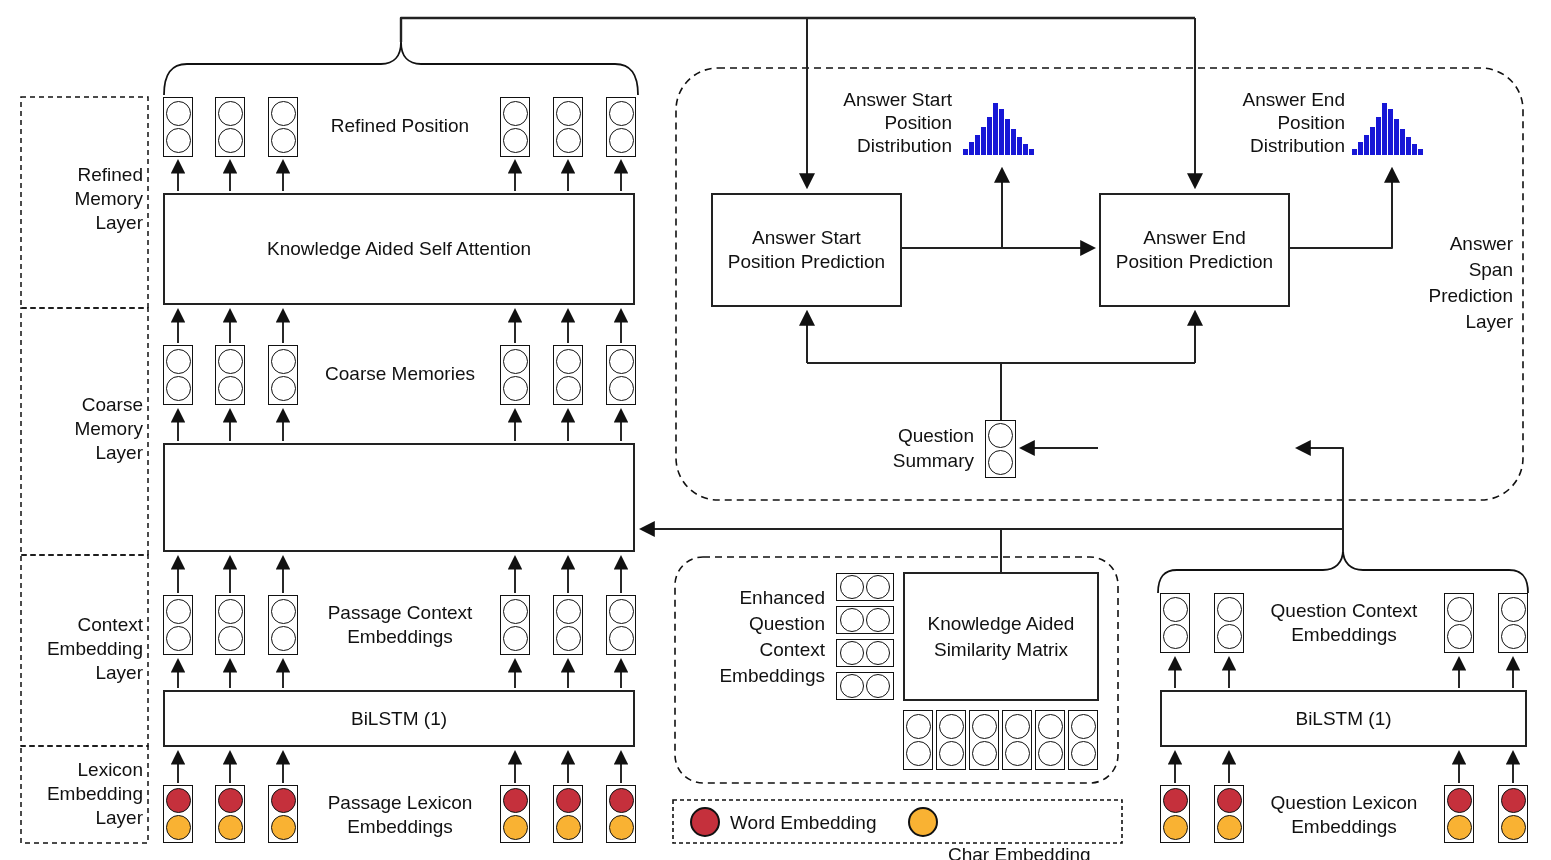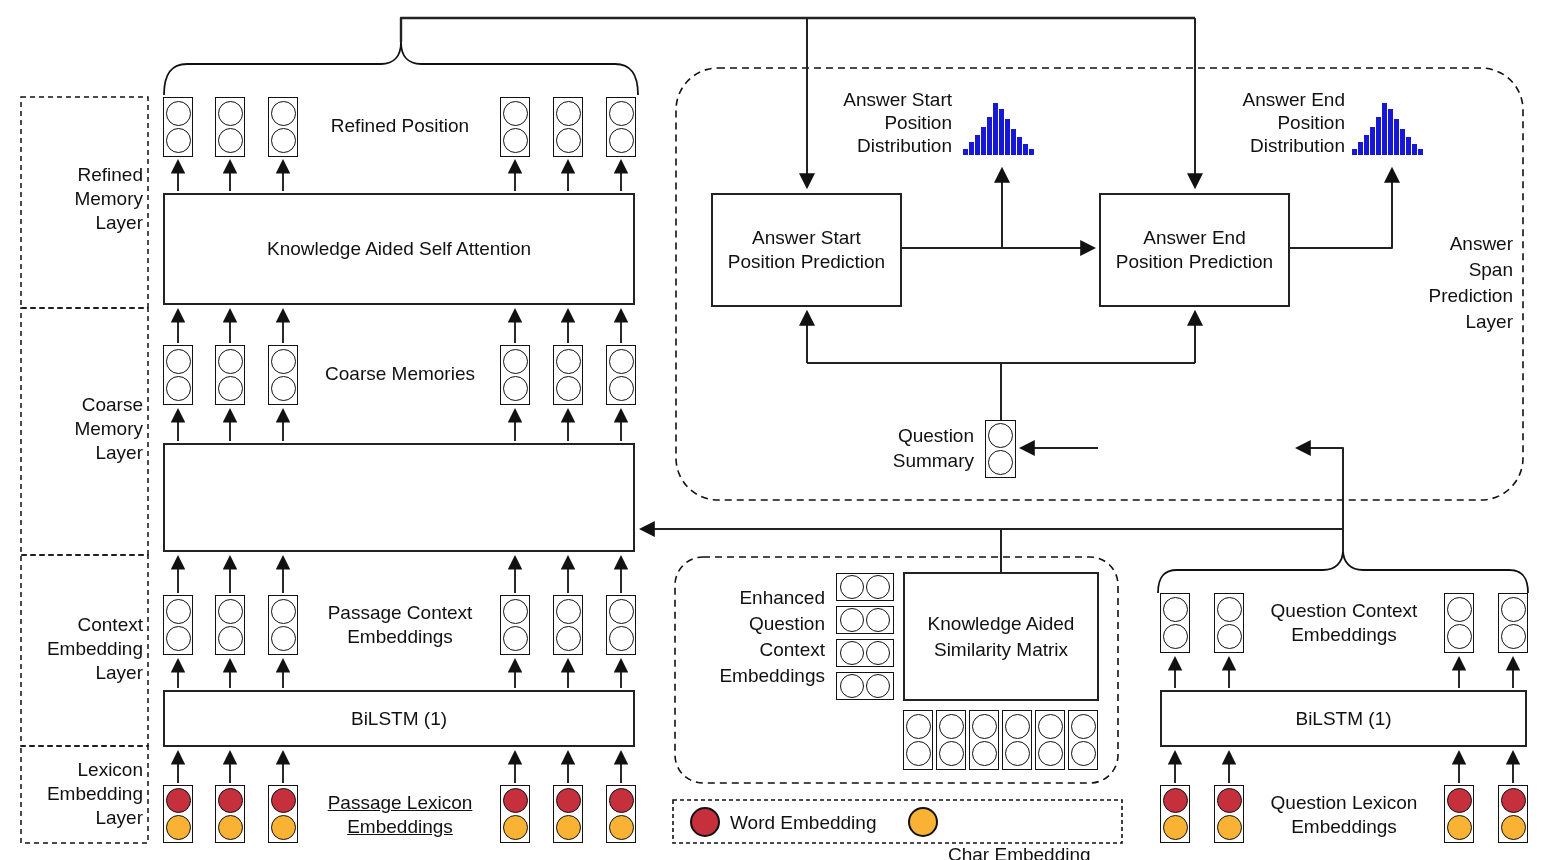--- a/index.html
+++ b/index.html
@@ -244,21 +244,21 @@
     </div>
   <div class="vcell" style="left:606px;top:785px;height:58px;">
       <i class="w"></i>
       <i class="c"></i>
     </div>
 
   <div class="lbl center" style="left:300px;top:114px;width:200px;">Refined Position</div>
   <div class="lbl center" style="left:300px;top:362px;width:200px;">Coarse Memories</div>
   <div class="lbl center" style="left:300px;top:601px;width:200px;">Passage Context
 Embeddings</div>
-  <div class="lbl center" style="left:300px;top:791px;width:200px;text-decoration:underline;">Passage Lexicon
+  <div class="lbl center" style="left:300px;top:791px;width:200px;">Passage Lexicon
 Embeddings</div>
 
   <div class="lbl right" style="left:770px;top:88px;width:182px;line-height:23px;">Answer Start
 Position
 Distribution</div>
   <div class="lbl right" style="left:1163px;top:88px;width:182px;line-height:23px;">Answer End
 Position
 Distribution</div>
 
   <div class="hist" style="left:963px;top:103px;height:52px;">

